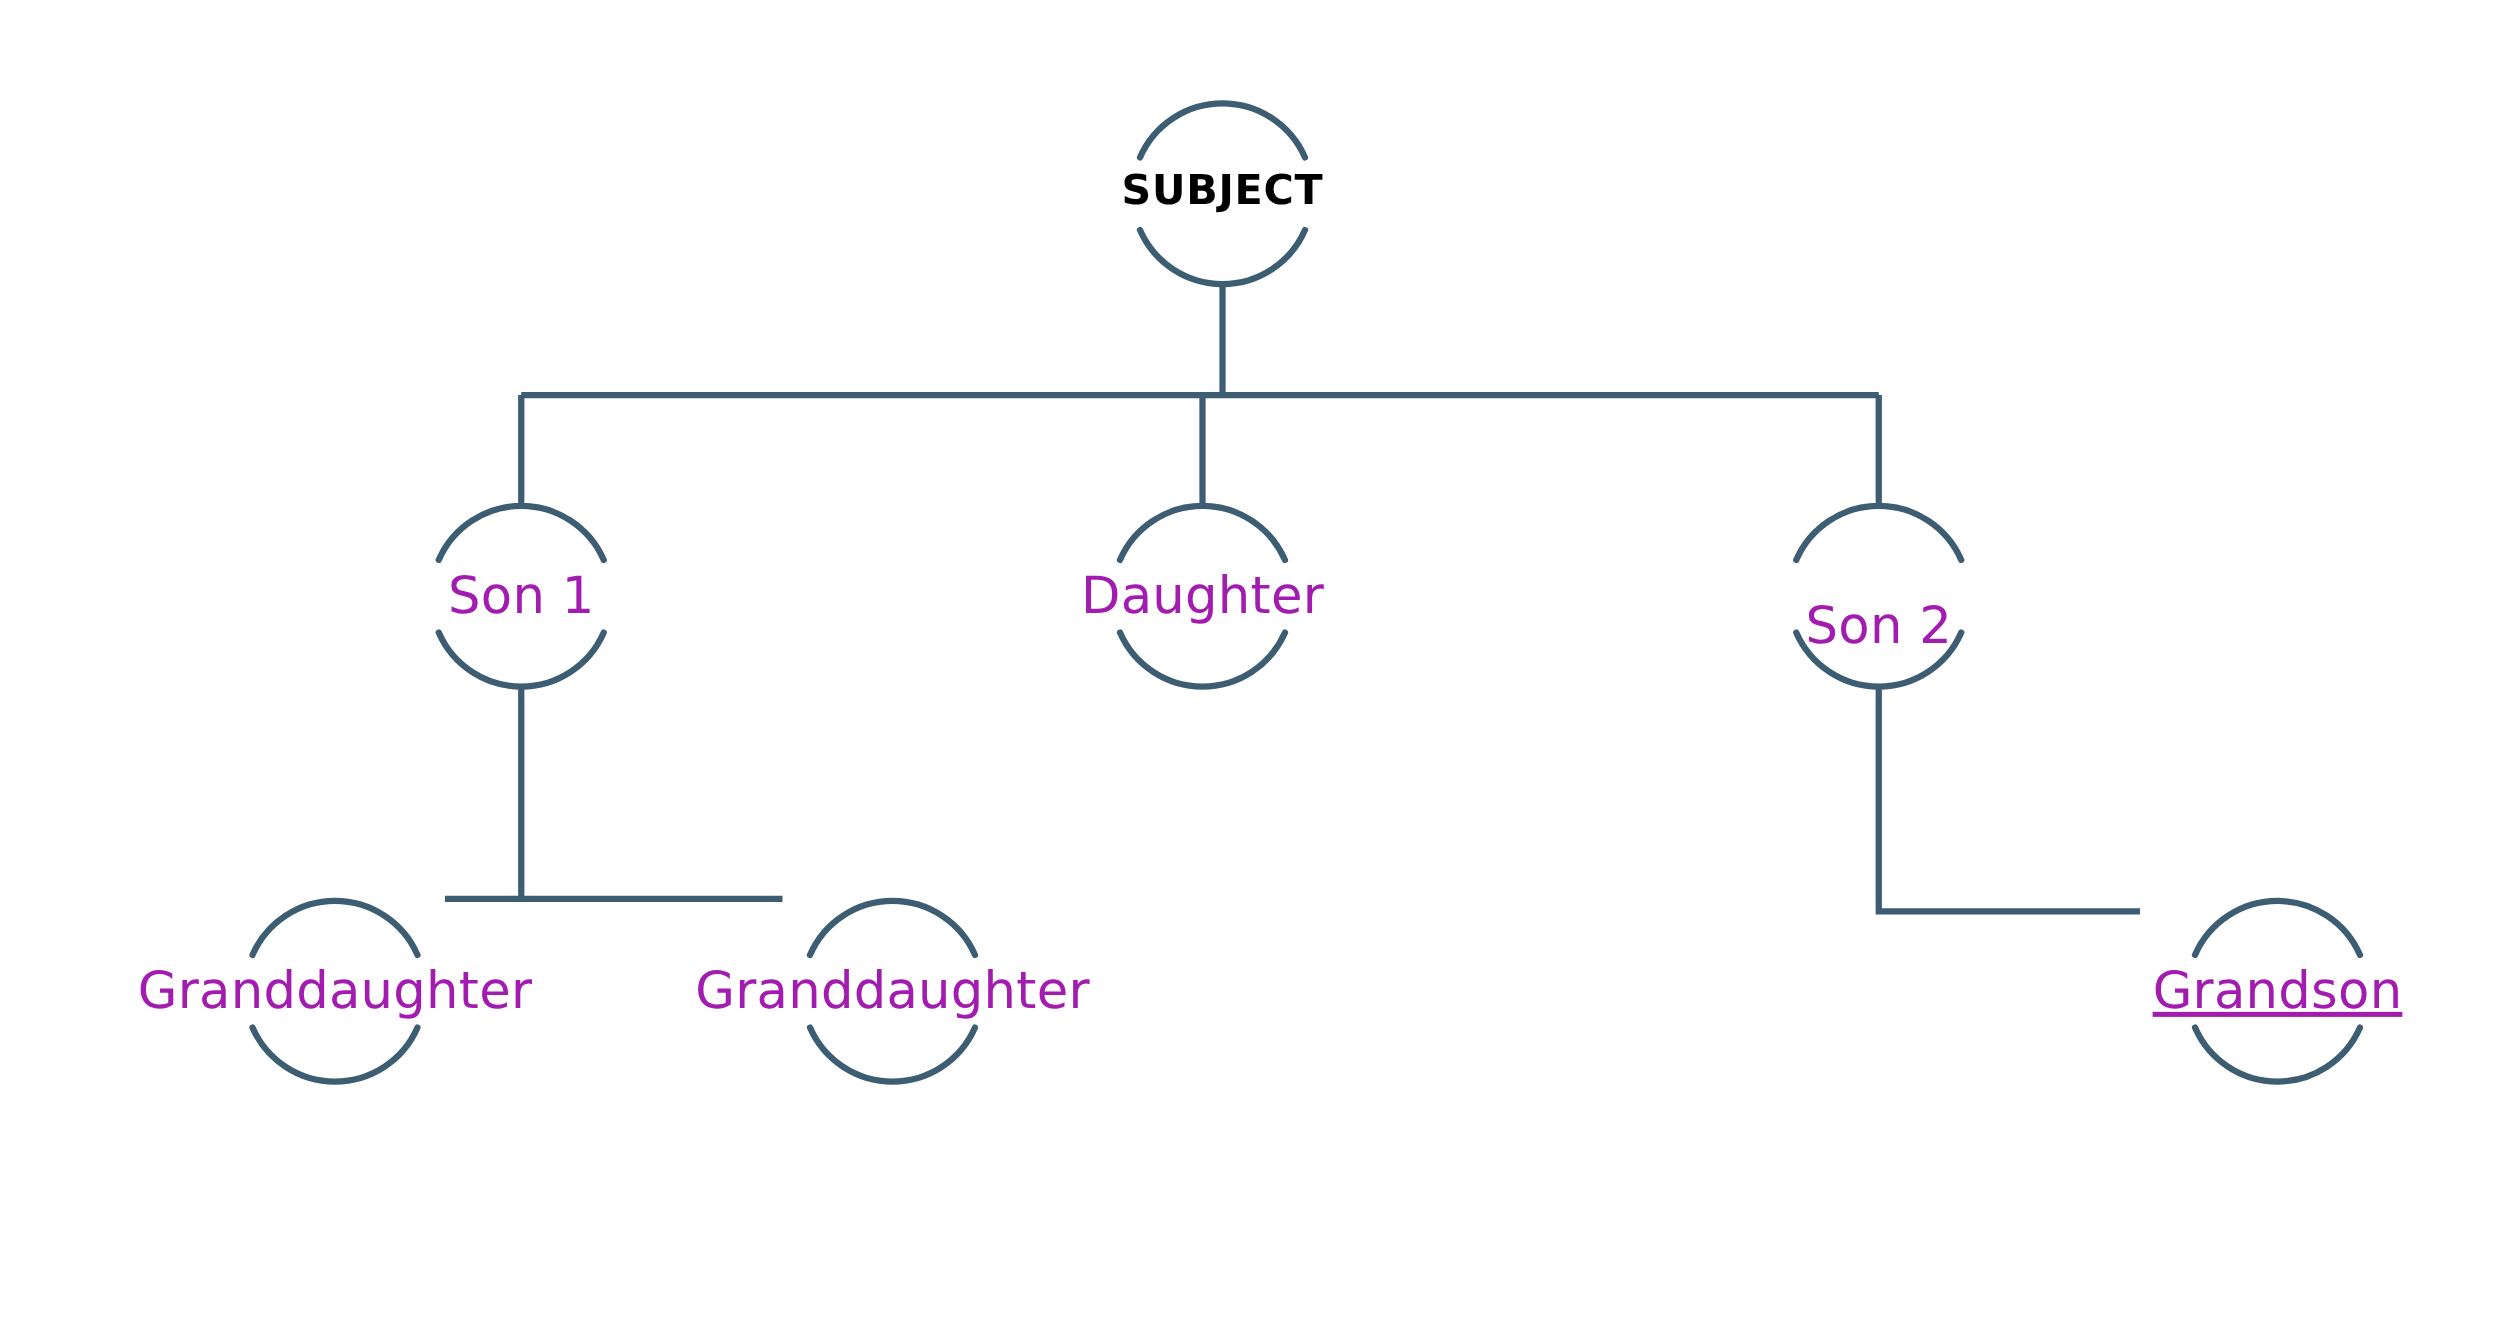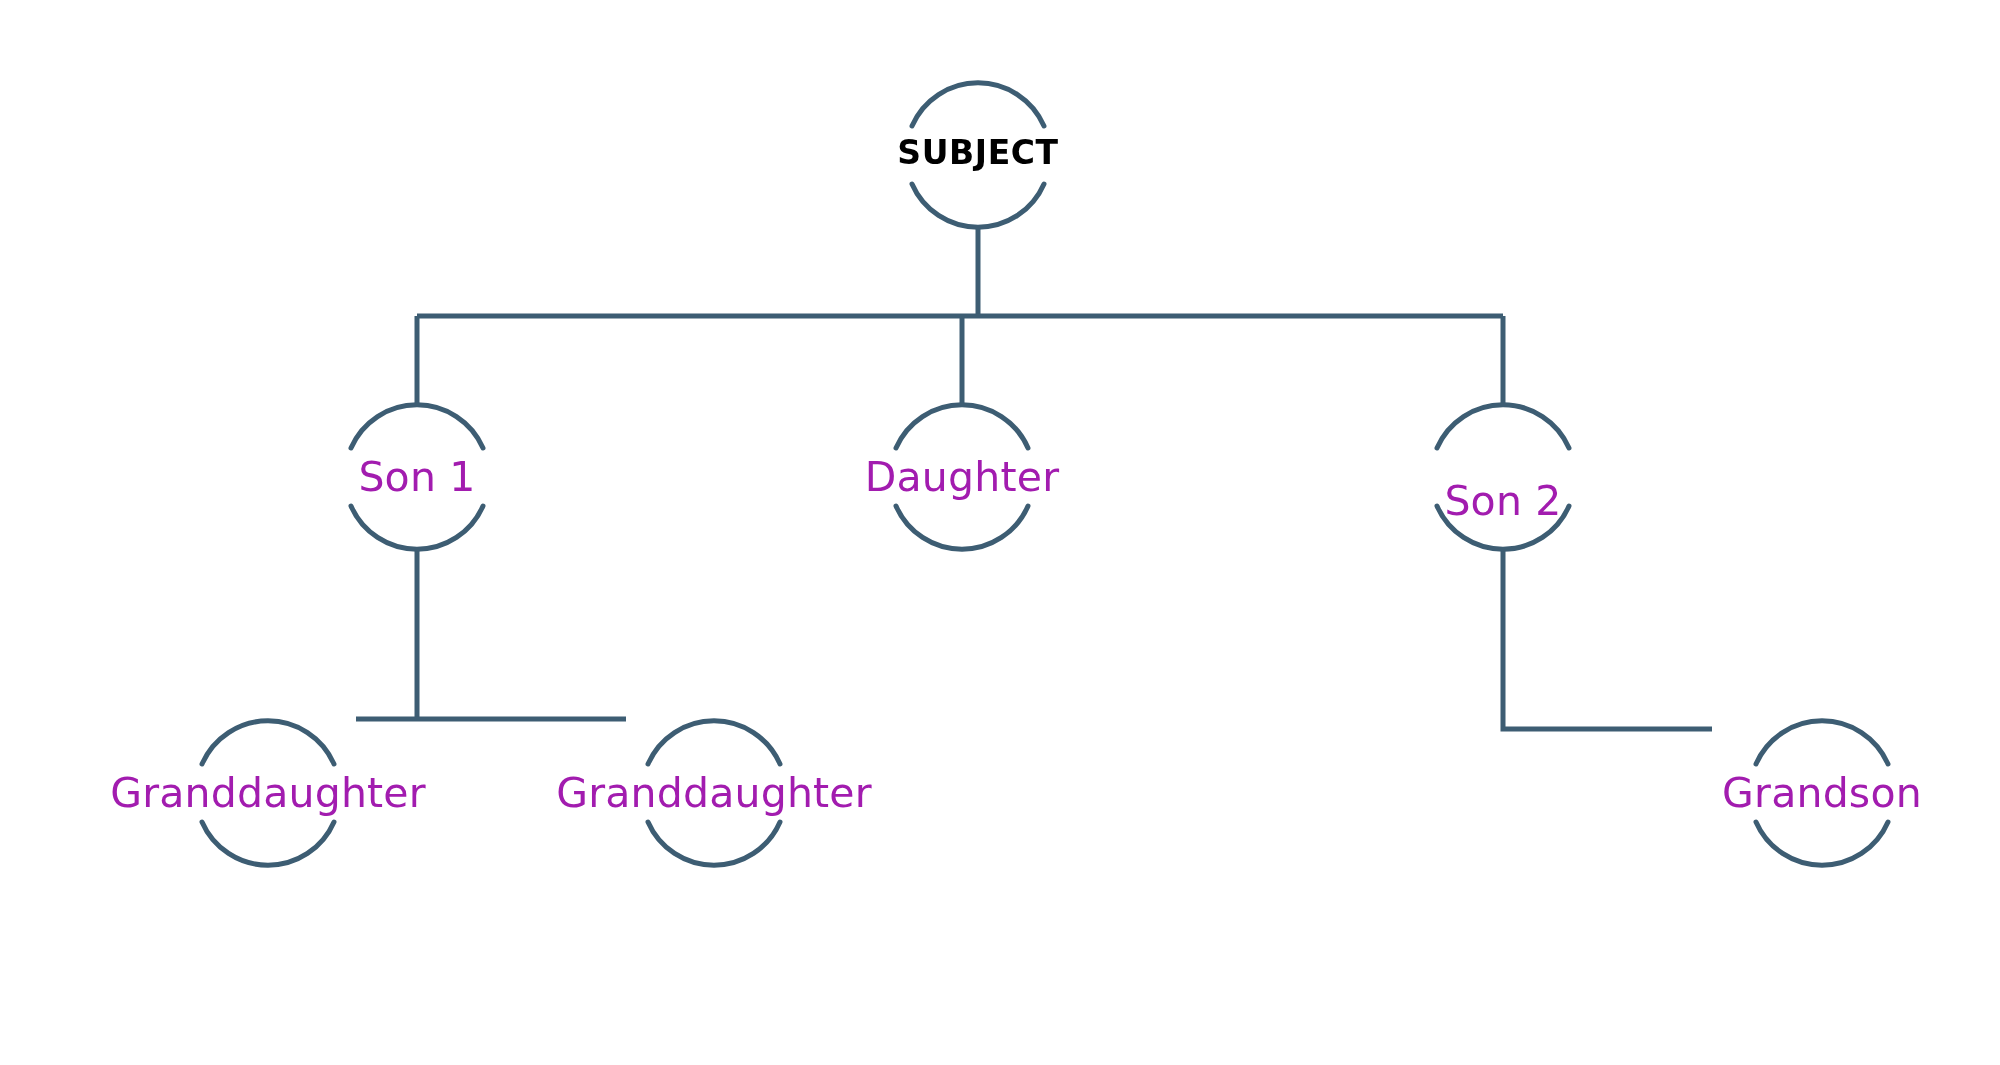--- a/index.html
+++ b/index.html
@@ -115,15 +115,15 @@
   <div class="node-label" style="left:417px; top:477px;">Son 1</div>
 
   <div class="node-label" style="left:962px; top:477px;">Daughter</div>
 
   <div class="node-label" style="left:1503px; top:501px;">Son 2</div>
 
   <div class="node-label" style="left:268px; top:793px;">Granddaughter</div>
 
   <div class="node-label" style="left:714px; top:793px;">Granddaughter</div>
 
-  <div class="node-label" style="left:1822px; top:793px;">Grandson</div>
+  <div class="node-label" style="left:1822px; top:793px;text-decoration:underline;">Grandson</div>
 
 </div>
 
 </body></html>

